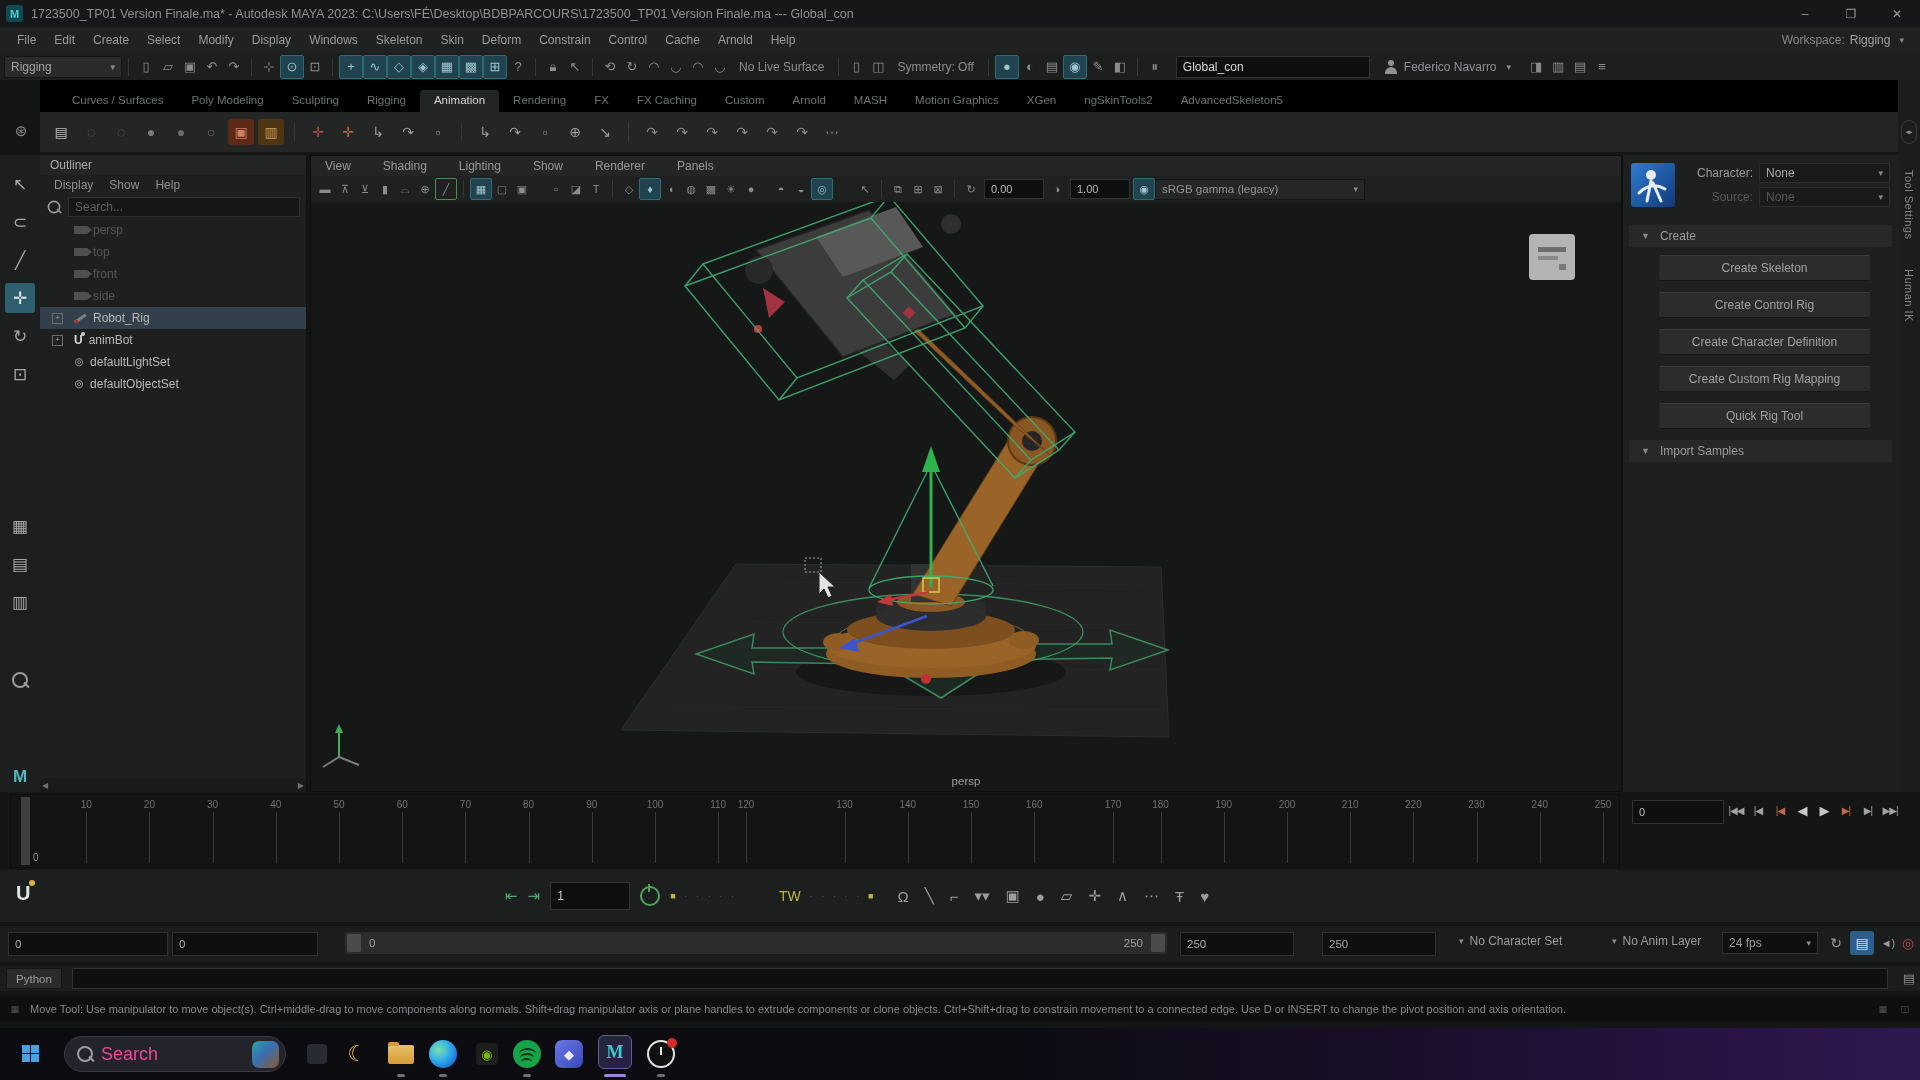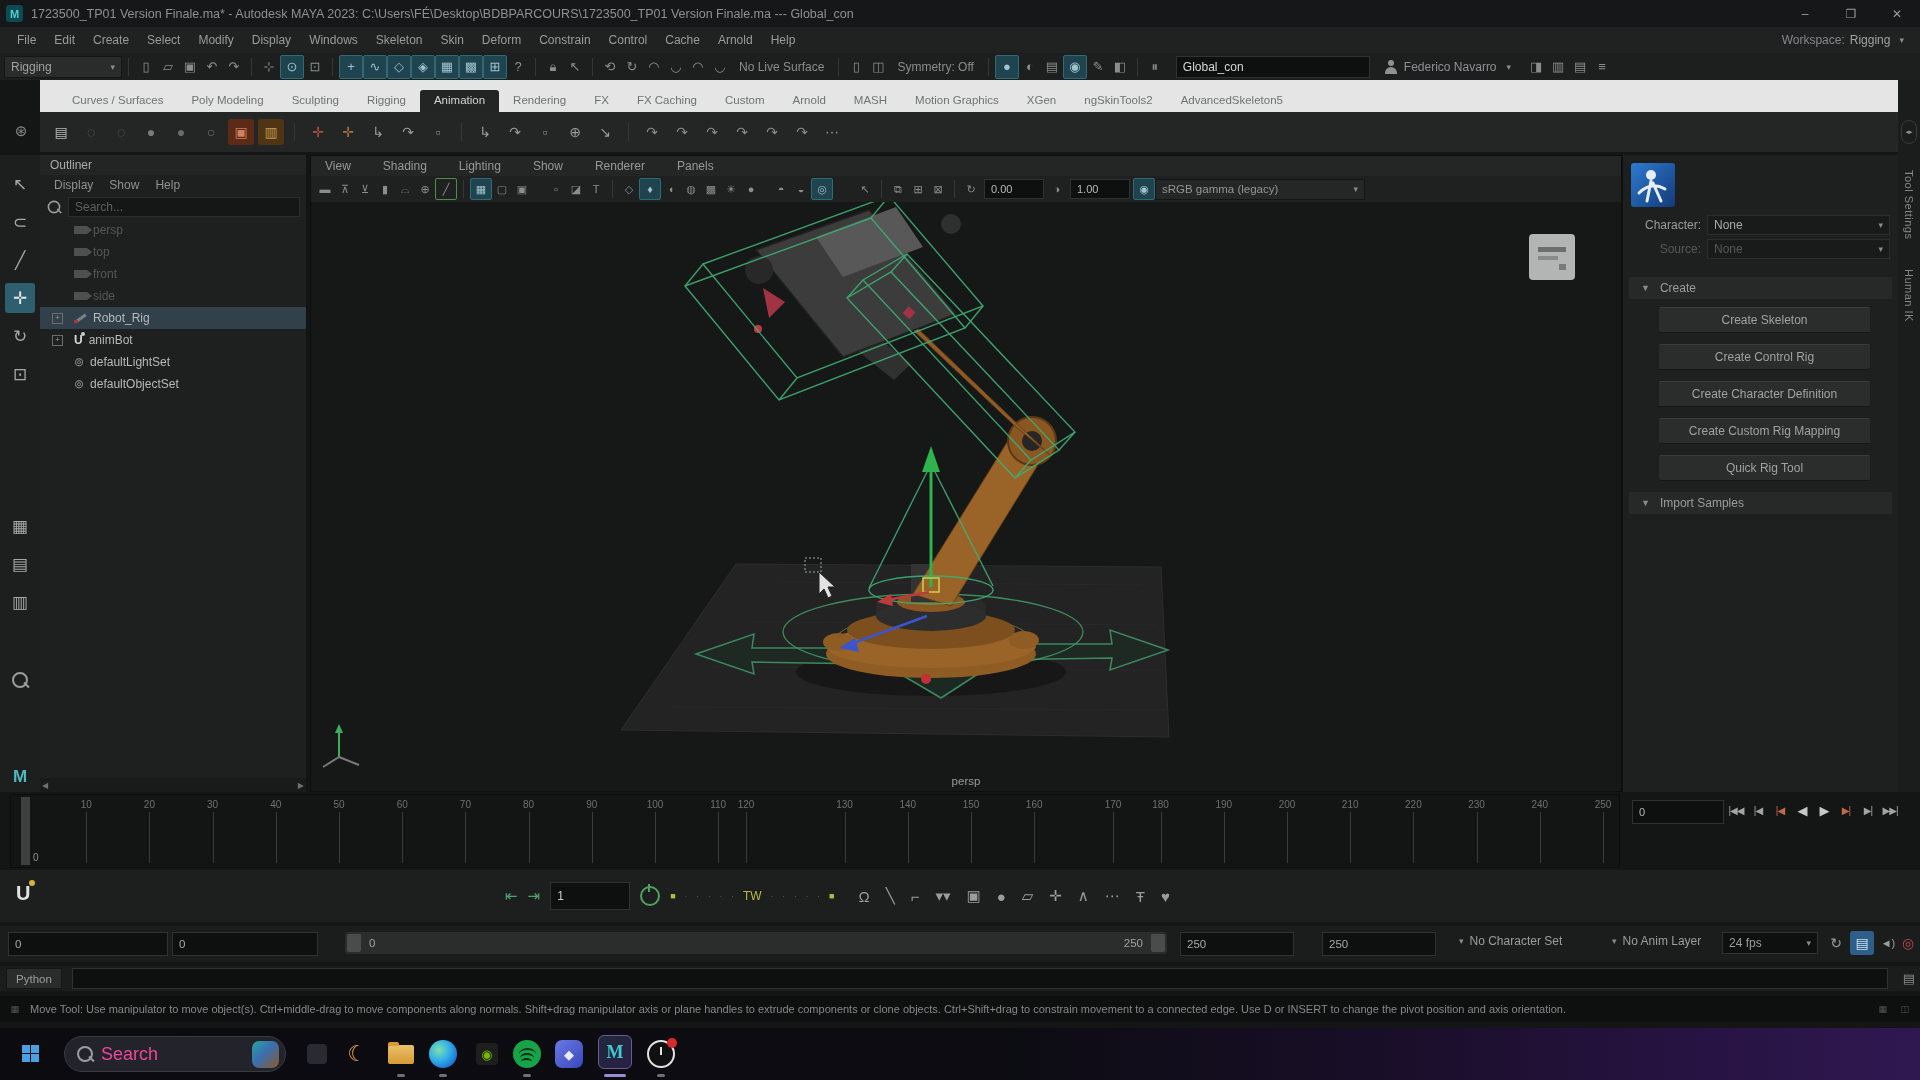--- a/index.html
+++ b/index.html
@@ -28,21 +28,21 @@
   #statusline{left:0;top:53px;width:1920px;height:27px;background:#1d1f1f;display:flex;align-items:center;padding:0 4px;box-sizing:border-box;}
   #mode-select{width:104px;height:20px;background:#2a2c2c;border:1px solid #141515;border-radius:2px;
                display:flex;align-items:center;justify-content:space-between;padding:0 6px;color:#9fa1a1;flex:none;}
   .sl-label{color:#8b8d8d;margin:0 8px;white-space:nowrap;}
   #global-con-field{width:180px;height:20px;margin-left:10px;color:#d6d8d8;}
   #user-chip{display:flex;align-items:center;gap:6px;margin-left:14px;color:#8f9193;}
   .person-icon{width:14px;height:14px;position:relative;flex:none;}
   .person-icon::before{content:"";position:absolute;left:4px;top:0;width:6px;height:6px;border-radius:50%;background:#8f9193;}
   .person-icon::after{content:"";position:absolute;left:1px;top:7px;width:12px;height:7px;border-radius:6px 6px 0 0;background:#8f9193;}
   
-  #shelf-tabs{left:40px;top:80px;width:1880px;height:32px;display:flex;align-items:flex-end;gap:2px;padding-left:18px;box-sizing:border-box;background:#e5e5e5;}
+  #shelf-tabs{left:40px;top:80px;width:1880px;height:32px;display:flex;align-items:flex-end;gap:2px;padding-left:18px;box-sizing:border-box;background:#000000;}
   .tab{padding:4px 14px 6px 14px;color:#707373;font-size:11.5px;white-space:nowrap;}
   .tab.active{color:#d2d4d4;background:#232525;border-radius:3px 3px 0 0;}
   #shelf-icons{left:40px;top:112px;width:1880px;height:40px;background:#242626;display:flex;align-items:center;gap:4px;padding-left:8px;box-sizing:border-box;}
   .shelf-ic{width:26px;height:26px;border-radius:3px;display:flex;align-items:center;justify-content:center;font-size:14px;flex:none;}
   #shelf-gear{left:8px;top:118px;width:26px;height:26px;color:#8b8d8d;font-size:15px;display:flex;align-items:center;justify-content:center;}
   
   #toolbox{left:0;top:155px;width:40px;height:637px;background:#1d1f1f;display:flex;flex-direction:column;align-items:center;padding-top:14px;box-sizing:border-box;gap:8px;}
   .tool{width:30px;height:30px;border-radius:3px;display:flex;align-items:center;justify-content:center;color:#a6a8a8;font-size:17px;}
   .tool.active{background:#2d5f6e;color:#dfe3e3;}
   .mag-icon{width:12px;height:12px;border:2px solid #9a9c9c;border-radius:50%;position:relative;}
@@ -73,21 +73,21 @@
   #vp-menus{height:20px;background:#242626;display:flex;align-items:center;padding-left:6px;gap:16px;}
   #vp-menus span{padding:0 8px;color:#969898;}
   #vp-toolbar{height:26px;background:#1f2121;display:flex;align-items:center;padding-left:4px;}
   #vp-toolbar .ico{width:20px;height:20px;font-size:11px;}
   .vp-field{width:46px;height:18px;margin:0 3px;font-size:11px;}
   #colorspace{width:196px;height:19px;display:flex;align-items:center;justify-content:space-between;background:#252727;border:1px solid #141515;padding:0 6px;color:#939595;font-size:11.5px;}
   #vp-canvas{position:relative;height:589px;background:#161717;overflow:hidden;}
   #persp-label{position:absolute;left:0;right:0;bottom:4px;text-align:center;color:#9a9c9c;font-size:11.5px;}
   
   #hik-panel{left:1622px;top:155px;width:276px;height:637px;background:#1e2020;border-left:1px solid #101111;box-sizing:border-box;}
-  #hik-head{display:flex;padding:8px;gap:8px;flex-direction:column;}
+  #hik-head{display:flex;padding:8px;gap:8px;}
   #hik-icon{width:44px;height:44px;border-radius:3px;background:linear-gradient(135deg,#2e7bd0,#123a7a);flex:none;position:relative;}
   .hik-rows{flex:1;}
   .hik-row{display:flex;align-items:center;height:20px;margin-bottom:4px;}
   .hik-row .lbl{width:70px;text-align:right;margin-right:6px;color:#9a9c9c;}
   .hik-row.dim .lbl,.hik-row.dim .val{color:#565858;}
   .hik-select{flex:1;height:18px;background:#191b1b;border:1px solid #2c2e2e;display:flex;align-items:center;justify-content:space-between;padding:0 6px;color:#a8aaaa;}
   .section-bar{height:22px;background:#272929;margin:6px 6px 8px 6px;display:flex;align-items:center;color:#9a9c9c;}
   .section-bar .caret{margin:0 10px 0 12px;}
   .hik-btn{height:24px;margin:0 28px 11px 36px;background:#2b2d2d;border-top:1px solid #3a3c3c;border-bottom:1px solid #161717;border-radius:2px;
            display:flex;align-items:center;justify-content:center;color:#a0a2a2;}
@@ -113,21 +113,21 @@
   #animbot-row{left:0;top:870px;width:1920px;height:52px;background:#1d1f1f;}
   #animbot-logo{position:absolute;left:16px;top:12px;font-size:20px;font-weight:bold;color:#e2e4e4;}
   #animbot-logo::after{content:"";position:absolute;right:-5px;top:-2px;width:6px;height:6px;border-radius:50%;background:#d8b23a;}
   #animbot-center{position:absolute;left:505px;top:0;height:52px;display:flex;align-items:center;gap:10px;}
   .ab-ic{font-size:15px;flex:none;}
   #ab-frame{width:66px;height:26px;font-size:12px;color:#c8caca;}
   .power-icon{width:16px;height:16px;border:2px solid #4fa35f;border-radius:50%;position:relative;}
   .power-icon::after{content:"";position:absolute;left:6px;top:-4px;width:2px;height:8px;background:#4fa35f;}
   .dotrun{display:flex;align-items:center;gap:9px;color:#5a5c5c;font-size:8px;}
   .dotrun .sq{color:#b9b93f;font-size:9px;}
-  .dotrun .tw{color:#b9b93f;font-size:12px;letter-spacing:0;}
+  .dotrun .tw{color:#b9b93f;font-size:14px;letter-spacing:0;margin-left:36px;}
   
   #range-row{left:0;top:926px;width:1920px;height:36px;background:#1b1d1d;}
   .rr-field{position:absolute;top:6px;height:22px;font-size:11.5px;color:#a8aaaa;}
   #rr-track{position:absolute;left:345px;top:6px;width:822px;height:22px;background:#2b2d2d;border-radius:3px;display:flex;align-items:center;justify-content:space-between;}
   .rr-handle{width:14px;height:18px;background:#4a4c4c;border-radius:2px;margin:0 2px;}
   #rr-track .v{color:#9fa1a1;font-size:11.5px;margin:0 6px;}
   .rr-dd{position:absolute;top:8px;display:flex;align-items:center;gap:6px;color:#9b9d9d;}
   .tray-ic{position:absolute;top:5px;width:24px;height:24px;border-radius:3px;display:flex;align-items:center;justify-content:center;font-size:14px;color:#9b9d9d;}
   
   #cmd-row{left:0;top:966px;width:1920px;height:25px;background:#1b1d1d;display:flex;align-items:center;padding-left:6px;box-sizing:border-box;}

